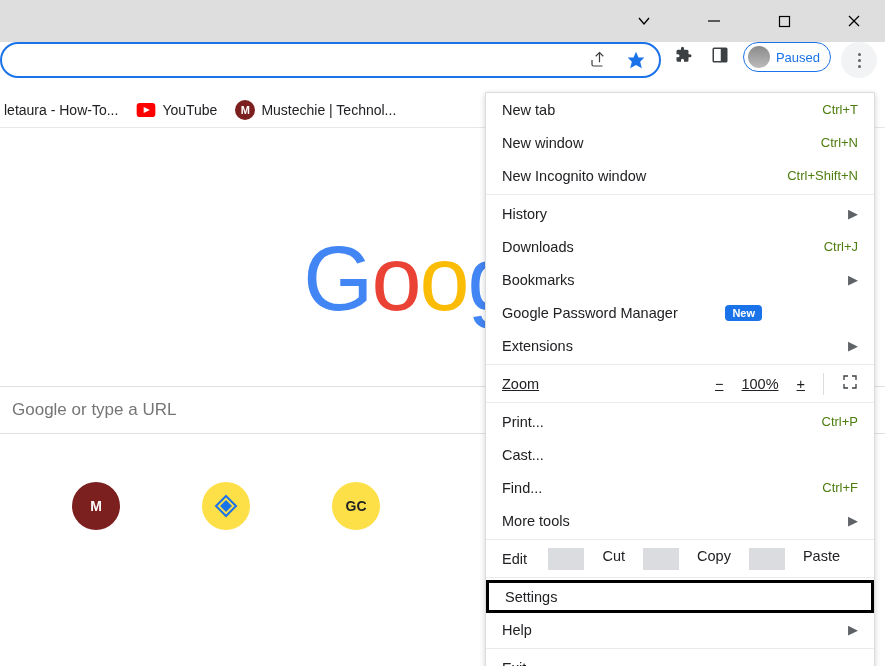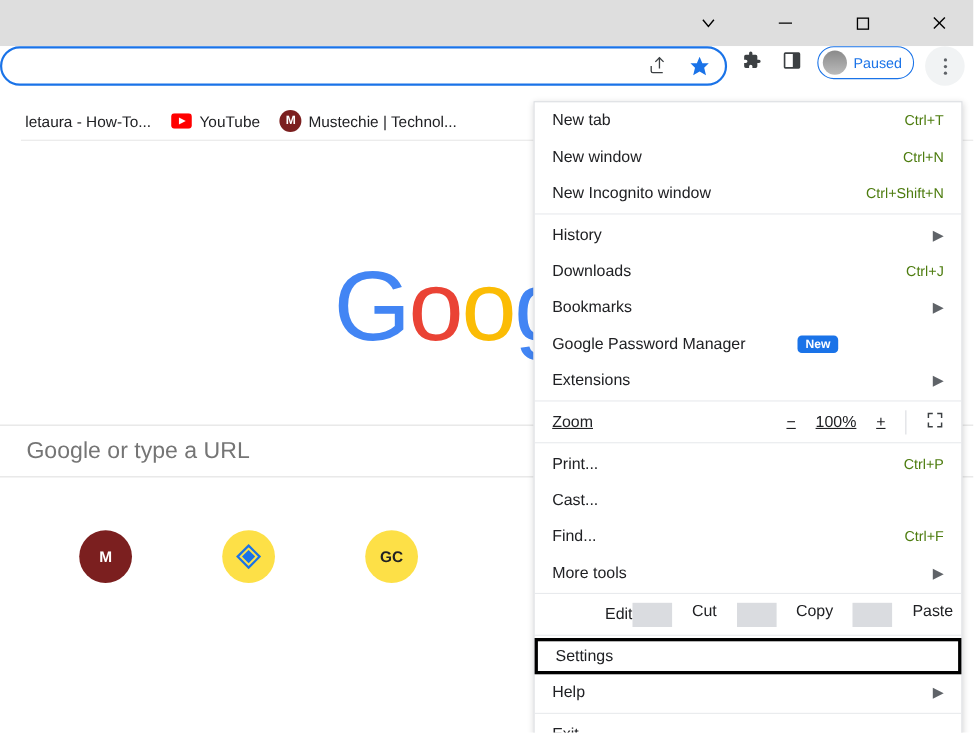--- a/index.html
+++ b/index.html
@@ -62,21 +62,20 @@
   .kebab { width:36px; height:36px; border-radius:50%; background:#f1f3f4; display:flex; flex-direction:column; align-items:center; justify-content:center; gap:3px; }
   .kebab span { width:3px;height:3px;background:#5f6368;border-radius:50%; }
 
   
   .bookmarks-bar {
     height: 36px;
     display:flex; align-items:center; gap:18px;
     padding-left: 4px;
     border-bottom:1px solid #e8e8e8;
     font-size: 14px;
-    margin-left: 19px;
   }
   .bm-item { display:flex; align-items:center; gap:6px; white-space:nowrap; }
   .favicon { width:20px; height:20px; border-radius:50%; display:flex; align-items:center; justify-content:center; font-size:11px; font-weight:600; color:#fff; flex:none; }
   .f2 { background:#fff; }
   .f3 { background:#7b1f1f; }
 
   
   .page {
     padding-top: 100px;
     text-align:center;
@@ -84,22 +83,22 @@
   .google-logo { display:inline-flex; align-items:baseline; font-size:90px; font-weight:500; letter-spacing:-2px; }
   .g1{color:#4285F4;} .g2{color:#EA4335;} .g3{color:#FBBC05;} .g4{color:#4285F4;} .g5{color:#34A853;} .g6{color:#EA4335;}
 
   .searchbar {
     margin: 55px auto 0;
     width: 100%;
     height:48px;
     border-top:1px solid #e0e0e0;
     border-bottom:1px solid #e0e0e0;
     display:flex; align-items:center;
-    padding-left:24px;
-    font-size:21px; color:#757575;
+    padding-left:12px;
+    font-size:17px; color:#757575;
     text-align:left;
   }
 
   .shortcuts { margin-top:48px; display:flex; gap:82px; padding-left:72px; }
   .sc-circle { width:48px; height:48px; border-radius:50%; background:#fde047; display:flex; align-items:center; justify-content:center; font-weight:600; color:#202124; }
 
   
   .menu {
     position:absolute;
     top: 92px;
@@ -118,21 +117,21 @@
     justify-content:space-between;
   }
   .menu .row .label { flex:1; }
   .menu .sc { color:#4d7c0f; font-size:13px; }
   .menu hr { border:none; border-top:1px solid #e8eaed; margin:2px 0; }
   .badge-new { background:#1a73e8; color:#fff; font-size:11px; font-weight:600; padding:2px 7px; border-radius:4px; margin-right:96px;}
   .menu .arrow { color:#5f6368; font-size:13px; }
   .zoom-row { display:flex; align-items:center;text-decoration:underline; }
   .zoom-ctrls { display:flex; align-items:center; gap:18px; }
   .zoom-ctrls .divider { width:1px; height:22px; background:#dadce0; }
-  .edit-row { display:flex; align-items:center;margin-left:48px; }
+  .edit-row { display:flex; align-items:center; }
   .edit-actions { display:flex; }
   .edit-actions span { padding:0 18px; }
   .edit-actions .divider { width:1px; height:22px; background:#dadce0; }
   .highlighted { border:3px solid #000; }
 
 </style>
 </head>
 <body>
 
 <div class="titlebar">

